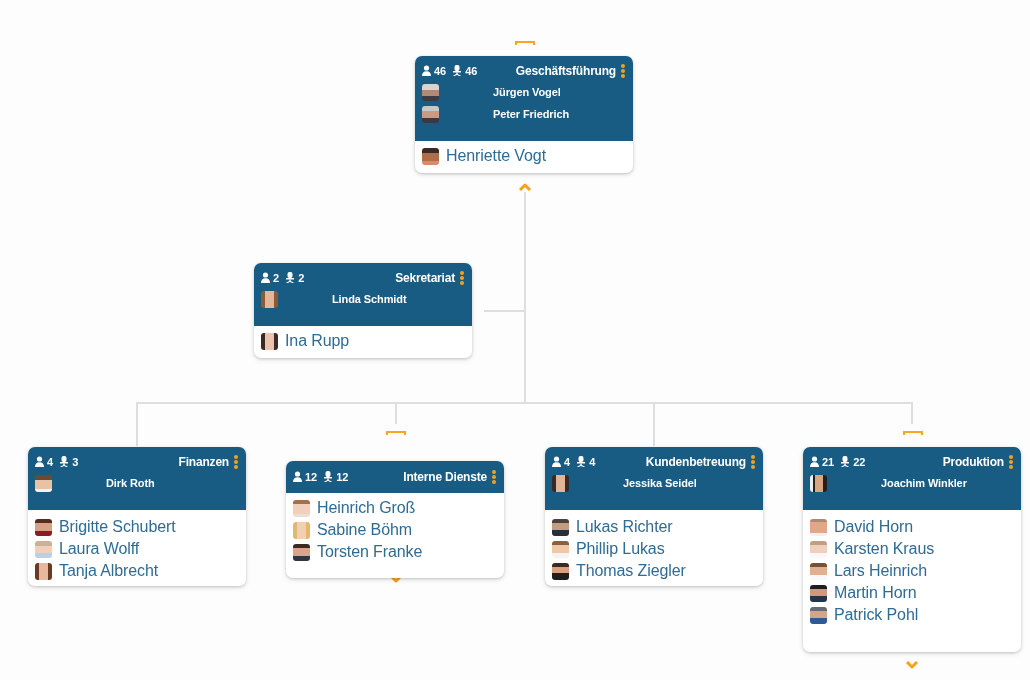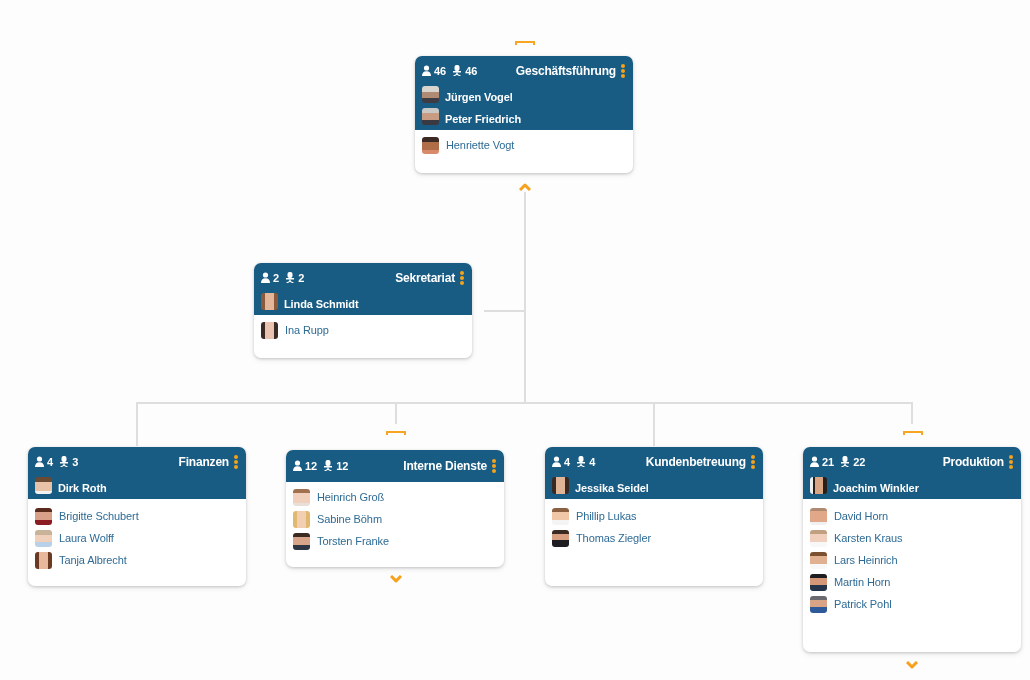--- a/index.html
+++ b/index.html
@@ -4,32 +4,32 @@
 <style>
   * { box-sizing: border-box; margin: 0; padding: 0; }
   html, body { width: 1030px; height: 680px; overflow: hidden; }
   body { background: #fdfdfd; font-family: "Liberation Sans", "DejaVu Sans", sans-serif; position: relative; }
   .line { position: absolute; background: #dedede; }
   .card {
     position: absolute; width: 218px; background: #ffffff; border-radius: 7px;
     box-shadow: 0 1px 3px rgba(0,0,0,0.18), 0 2px 6px rgba(0,0,0,0.08);
     overflow: hidden;
   }
-  .card-head { background: #185b83; color: #fff; padding: 6px 7px 5px 7px; }
+  .card-head { background: #185b83; color: #fff; padding: 6px 7px 16px 7px; }
   .head-row { display: flex; align-items: center; height: 17px; }
   .stat { display: flex; align-items: center; font-size: 11px; font-weight: bold; margin-right: 6px; }
   .stat svg { margin-right: 3px; }
   .unit-title { margin-left: auto; font-size: 12px; font-weight: bold; letter-spacing: -0.2px; }
   .menu-dots { width: 4px; margin-left: 5px; margin-right: 1px; display: flex; flex-direction: column; justify-content: space-between; height: 14px; cursor: pointer; }
   .menu-dots span { width: 4px; height: 4px; border-radius: 2px; background: #f5a21b; display: block; }
-  .mgr { display: flex; align-items: flex-end; height: 22px; margin-top: 0; }
+  .mgr { display: flex; align-items: center; height: 22px; margin-top: 0; gap: 48px; }
   .mgr .name { font-size: 11px; font-weight: bold; color: #fff; margin-left: 6px; letter-spacing: -0.1px; }
   .card-body { padding: 6px 7px 0 7px; }
   .member { display: flex; align-items: center; height: 22px; }
-  .member .name { font-size: 11px; color: #2e6b95; margin-left: 7px; letter-spacing: -0.1px; cursor: pointer; }
+  .member .name { font-size: 16px; color: #2e6b95; margin-left: 7px; letter-spacing: -0.1px; cursor: pointer; }
   .avatar { width: 17px; height: 17px; border-radius: 3px; overflow: hidden; flex: none; position: relative; }
   .bracket { position: absolute; width: 20px; height: 4px; border: 2px solid #f7a624; border-bottom: none; border-radius: 1px 1px 0 0; cursor: pointer; }
   .chev { position: absolute; width: 12px; height: 8px; cursor: pointer; }
 </style>
 </head>
 <body>
 
 <div class="line" style="left:524px; top:192px; width:2px; height:212px;"></div>
 <div class="line" style="left:484px; top:310px; width:41px; height:2px;"></div>
 <div class="line" style="left:136px; top:402px; width:777px; height:2px;"></div>
@@ -174,21 +174,21 @@
       <div class="avatar" style="background:linear-gradient(#c8b29a 0 30%, #f0d0bb 30% 70%, #b8d0e8 70%);"></div>
       <span class="name">Laura Wolff</span>
     </div>
     <div class="member">
       <div class="avatar" style="background:linear-gradient(90deg,#6b3a22 0 25%, #e8b89c 25% 75%, #6b3a22 75%);"></div>
       <span class="name">Tanja Albrecht</span>
     </div>
   </div>
 </div>
 
-<div class="card" style="left:286px; top:450px; height:117px;">
+<div class="card" style="left:286px; top:461px; height:117px;">
   <div class="card-head" style="padding-bottom:8px;">
     <div class="head-row" style="margin-top:1px;">
       <div class="stat">
         <svg width="9" height="11" viewBox="0 0 9 11">
             <circle cx="4.5" cy="3" r="2.6" fill="#fff"></circle>
             <path d="M0 11 Q0 6.2 4.5 6.2 Q9 6.2 9 11 Z" fill="#fff"></path>
           </svg>
         <span>12</span>
       </div>
       <div class="stat">
@@ -250,20 +250,24 @@
           <span></span>
         </div>
     </div>
     <div class="mgr" style="margin-top:2px;">
       <div class="avatar" style="background:linear-gradient(90deg,#3a2a22 0 25%, #e0b496 25% 75%, #3a2a22 75%);"></div>
       <span class="name">Jessika Seidel</span>
     </div>
   </div>
   <div class="card-body">
     <div class="member">
+      <div class="avatar" style="background:linear-gradient(#4a4040 0 25%, #c89a80 25% 65%, #2a2e36 65%);"></div>
+      <span class="name">Lukas Richter</span>
+    </div>
+    <div class="member">
       <div class="avatar" style="background:linear-gradient(#8a6040 0 25%, #f0c8a8 25% 72%, #f4f4f4 72%);"></div>
       <span class="name">Phillip Lukas</span>
     </div>
     <div class="member">
       <div class="avatar" style="background:linear-gradient(#3a2a22 0 22%, #d8a080 22% 60%, #1e1e22 60%);"></div>
       <span class="name">Thomas Ziegler</span>
     </div>
   </div>
 </div>
 

